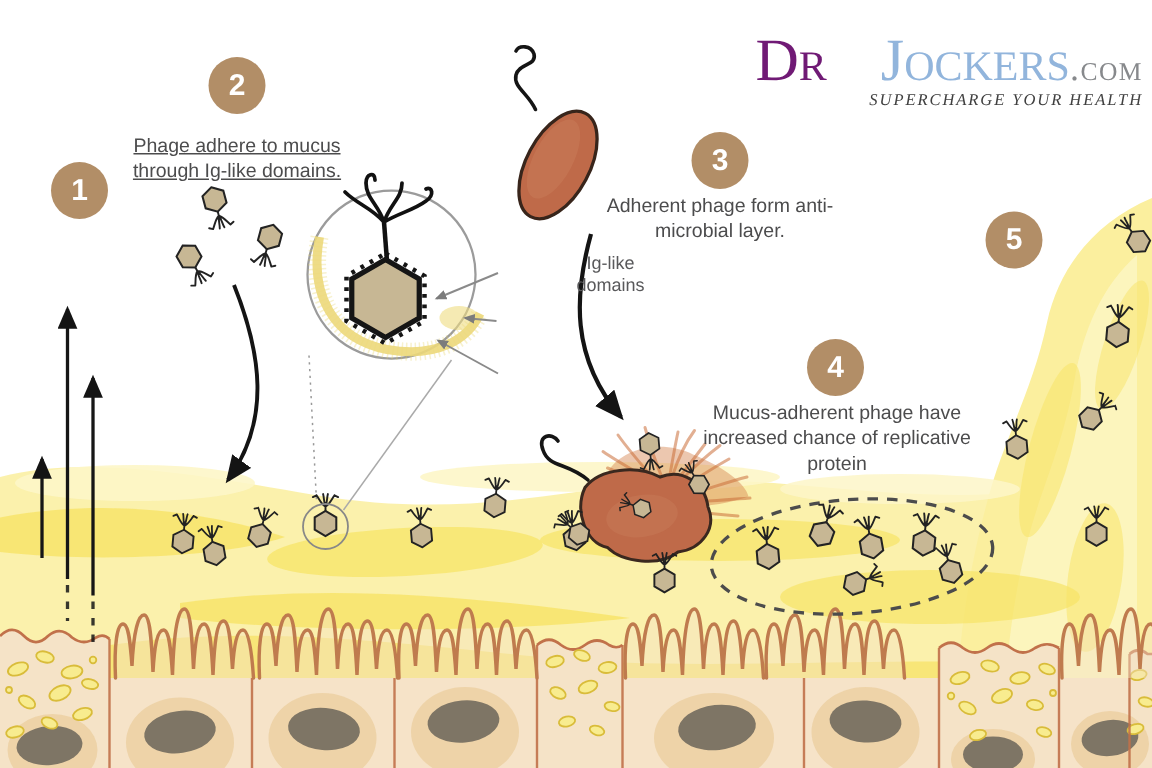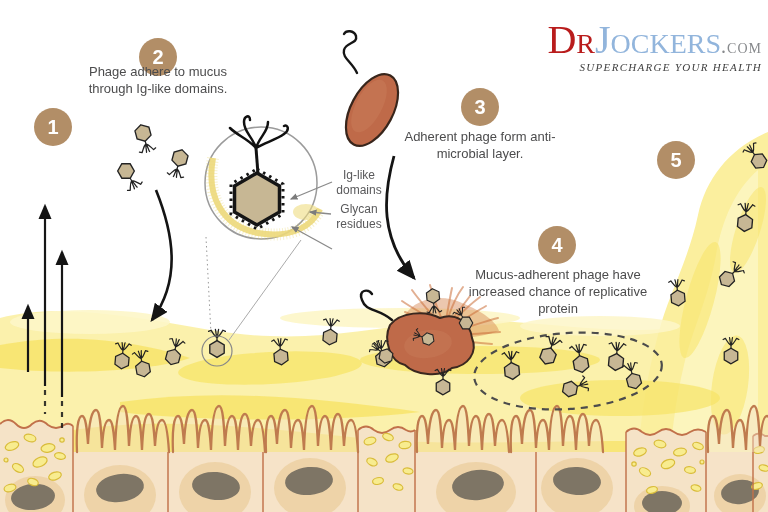--- a/index.html
+++ b/index.html
@@ -4,43 +4,43 @@
 <style>
   html,body{margin:0;padding:0;background:#fff;}
   #stage{position:relative;width:768px;height:512px;background:#ffffff;overflow:hidden;
          font-family:"Liberation Sans",sans-serif;}
   #art{position:absolute;left:0;top:0;}
 
   
   .logo{position:absolute;top:20px;right:6px;text-align:right;
         font-family:"Liberation Serif",serif;}
   .logo-line1{font-size:40px;line-height:1;font-variant:small-caps;white-space:nowrap;}
-  .logo .dr{color:#b91c1c;}
-  .logo .jockers{color:#92b5dc;}
-  .logo .tld{color:#87898c;font-size:20px;letter-spacing:1px;}
+  .logo .dr{color:#701a75;}
+  .logo .jockers{color:#92b5dc;margin-left:36px;}
+  .logo .tld{color:#87898c;font-size:24px;letter-spacing:1px;}
   .tagline{font-size:11px;font-style:italic;color:#404040;letter-spacing:1.3px;margin-top:1px;}
 
   
   .badge{position:absolute;width:38px;height:38px;border-radius:50%;background:#b28e67;
          color:#fff;font:700 20px/38px "Liberation Sans",sans-serif;text-align:center;}
   #b1{left:34px;top:108px;} #b2{left:139px;top:38px;} #b3{left:461px;top:88px;}
   #b4{left:538px;top:226px;} #b5{left:657px;top:141px;}
 
   
   .step-text{position:absolute;color:#4c4c4d;font:13px/1.32 "Liberation Sans",sans-serif;
              text-align:center;}
   #t1{left:2px;top:147px;width:108px;}
-  #t2{left:76px;top:63px;width:164px;}
+  #t2{left:76px;top:88px;width:164px;text-decoration:underline;}
   #t3{left:399px;top:128px;width:162px;text-align:center;}
   #t4{left:467px;top:266px;width:182px;}
   #t5{left:612px;top:96px;width:152px;}
 
   
   .inset-label{position:absolute;color:#59595b;font:12px/1.25 "Liberation Sans",sans-serif;
-               text-align:center;}
+               text-align:center;margin-left:48px;}
   #il1{left:327px;top:168px;width:64px;}
   #il2{left:325px;top:202px;width:68px;}
   #il3{left:322px;top:237px;width:72px;}
 </style>
 </head>
 <body>
 
 <div id="stage">
 
   <svg id="art" width="768" height="512" viewBox="0 0 768 512">
@@ -278,15 +278,14 @@
   <div class="badge" id="b2">2</div>
   <div class="badge" id="b3">3</div>
   <div class="badge" id="b4">4</div>
   <div class="badge" id="b5">5</div>
 
   <div class="step-text" id="t2">Phage adhere to mucus through Ig-like domains.</div>
   <div class="step-text" id="t3">Adherent phage form anti-microbial layer.</div>
   <div class="step-text" id="t4">Mucus-adherent phage have increased chance of replicative protein</div>
 
   <div class="inset-label" id="il1">Ig-like domains</div>
-  <div class="inset-label" id="il2">Glycan residues</div>
 
 </div>
 
 </body></html>

